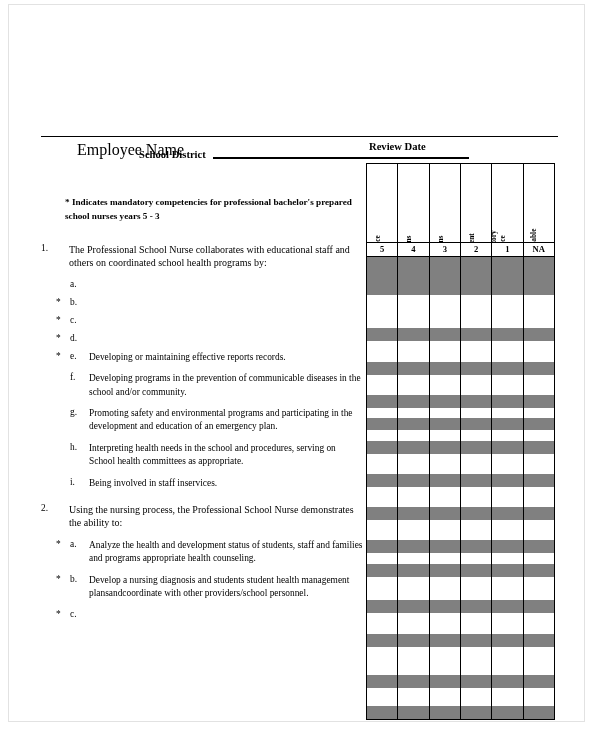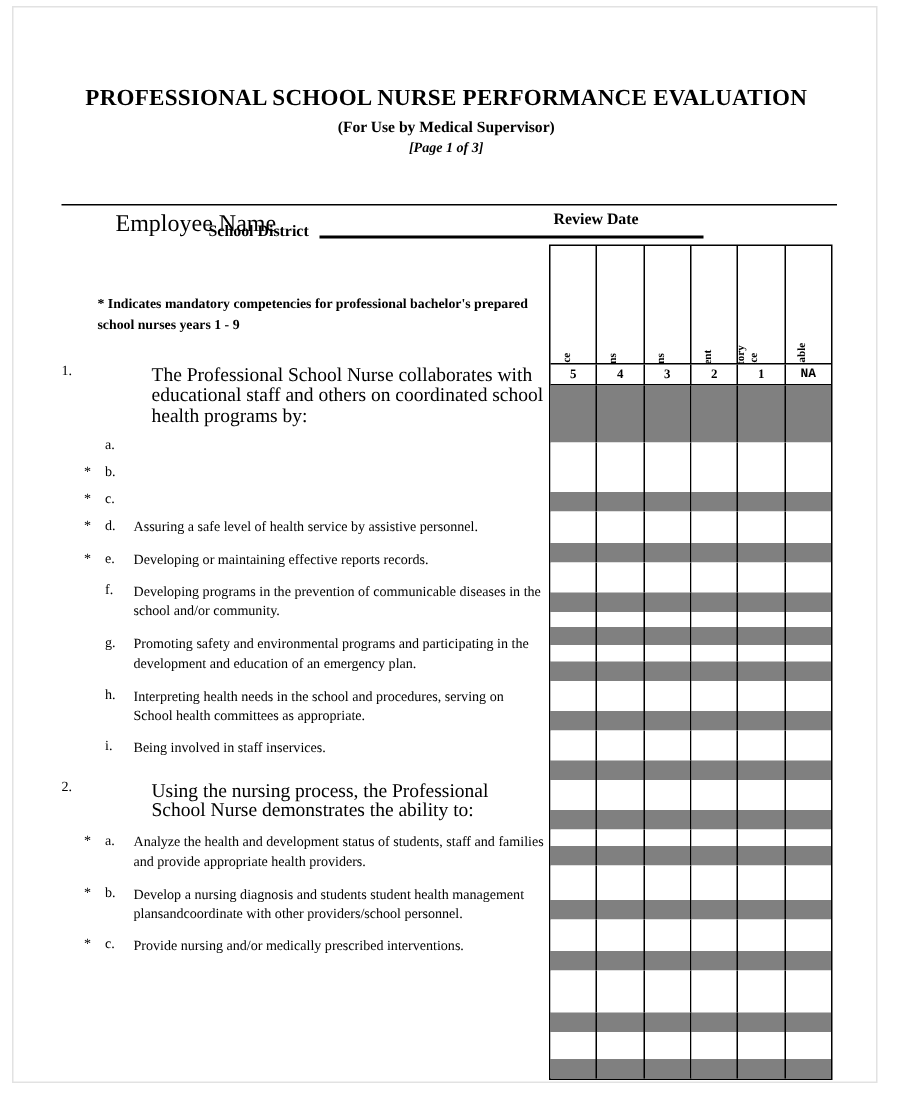--- a/index.html
+++ b/index.html
@@ -131,24 +131,23 @@
     margin-bottom: 0;
   }
   .crit-num {
     width: 28px;
     flex: 0 0 28px;
     font-size: 9.4px;
     color: #000;
   }
   .crit-main-text {
     flex: 1;
-    font-size: 13px;
+    font-size: 10px;
     line-height: 13.4px;
     color: #000;
-    margin-left: 32px;
   }
   .crit-sub {
     position: relative;
     display: flex;
     padding-left: 15px;
   }
   .crit-star {
     width: 14px;
     flex: 0 0 14px;
     font-size: 9.4px;
@@ -213,21 +212,21 @@
   .rt-num {
     flex: 1 1 0;
     border-right: 1.7px solid #000;
     box-sizing: border-box;
     text-align: center;
     font-weight: bold;
     font-size: 8.6px;
     line-height: 13px;
     color: #000;
   }
-  .rt-num:last-child { border-right: none; font-family: Liberation Mono, monospace; }
+  .rt-num:last-child { border-right: none; }
 
   .rt-body { position: relative; }
   .rt-band {
     display: flex;
     width: 100%;
     box-sizing: border-box;
   }
   .rt-cell {
     flex: 1 1 0;
     border-right: 1.7px solid #000;
@@ -236,36 +235,31 @@
   }
   .rt-cell:last-child { border-right: none; }
   .rt-band.shaded .rt-cell { background: #808080; }
   .rt-band.plain .rt-cell { background: #ffffff; }
 </style>
 </head>
 <body>
 
 <div id="page">
 
-  <div class="title-block">
-    <div class="doc-title">PROFESSIONAL SCHOOL NURSE PERFORMANCE EVALUATION</div>
-    <div class="doc-subtitle">(For Use by Medical Supervisor)</div>
-    <div class="doc-pagenote">[Page 1 of 3]</div>
-  </div>
 
   <div class="district-row">
     <span class="district-label">School District</span>
     <span class="district-rule"></span>
   </div>
 
   <div class="header-rule"></div>
   <div class="employee-label">Employee Name</div>
   <div class="review-label">Review Date</div>
 
-  <div class="mandatory-note">* Indicates mandatory competencies for professional bachelor's prepared school nurses years  1 - 9</div>
+  <div class="mandatory-note">* Indicates mandatory competencies for professional bachelor's prepared school nurses years  5 - 3</div>
 
   <div class="criteria" id="criteria-list">
       <div class="crit-main" style="margin-bottom: 9px;">
         <div class="crit-num">1.</div>
         <div class="crit-main-text">The Professional School Nurse collaborates with educational staff and others on coordinated school health programs by:</div>
       </div>
       <div class="crit-sub" style="margin-bottom: 8px;">
         <div class="crit-star"></div>
         <div class="crit-letter">a.</div>
       </div>
@@ -273,21 +267,20 @@
         <div class="crit-star">*</div>
         <div class="crit-letter">b.</div>
       </div>
       <div class="crit-sub" style="margin-bottom: 8px;">
         <div class="crit-star">*</div>
         <div class="crit-letter">c.</div>
       </div>
       <div class="crit-sub" style="margin-bottom: 8px;">
         <div class="crit-star">*</div>
         <div class="crit-letter">d.</div>
-        <div class="crit-sub-text">Assuring a safe level of health service by assistive personnel.</div>
       </div>
       <div class="crit-sub" style="margin-bottom: 8px;">
         <div class="crit-star">*</div>
         <div class="crit-letter">e.</div>
         <div class="crit-sub-text">Developing or maintaining effective reports records.</div>
       </div>
       <div class="crit-sub" style="margin-bottom: 8px;">
         <div class="crit-star"></div>
         <div class="crit-letter">f.</div>
         <div class="crit-sub-text">Developing programs in the prevention of communicable diseases in the school and/or community.</div>
@@ -307,31 +300,30 @@
         <div class="crit-letter">i.</div>
         <div class="crit-sub-text">Being involved in staff inservices.</div>
       </div>
       <div class="crit-main" style="margin-bottom: 9px;">
         <div class="crit-num">2.</div>
         <div class="crit-main-text">Using the nursing process, the Professional School Nurse demonstrates the ability to:</div>
       </div>
       <div class="crit-sub" style="margin-bottom: 8px;">
         <div class="crit-star">*</div>
         <div class="crit-letter">a.</div>
-        <div class="crit-sub-text">Analyze the health and development status of students, staff and families and provide appropriate health providers.</div>
+        <div class="crit-sub-text">Analyze the health and development status of students, staff and families and programs appropriate health counseling.</div>
       </div>
       <div class="crit-sub" style="margin-bottom: 8px;">
         <div class="crit-star">*</div>
         <div class="crit-letter">b.</div>
         <div class="crit-sub-text">Develop a nursing diagnosis and students student health management plansandcoordinate with other providers/school personnel.</div>
       </div>
       <div class="crit-sub" style="margin-bottom: 0px;">
         <div class="crit-star">*</div>
         <div class="crit-letter">c.</div>
-        <div class="crit-sub-text">Provide nursing and/or medically prescribed interventions.</div>
       </div>
     </div>
 
   <div id="rating-table">
     <div class="rt-headrow" id="rt-headrow">
         <div class="rt-head">
           <div class="rt-head-inner">
             <div>Superior</div>
             <div>Performance</div>
           </div>

